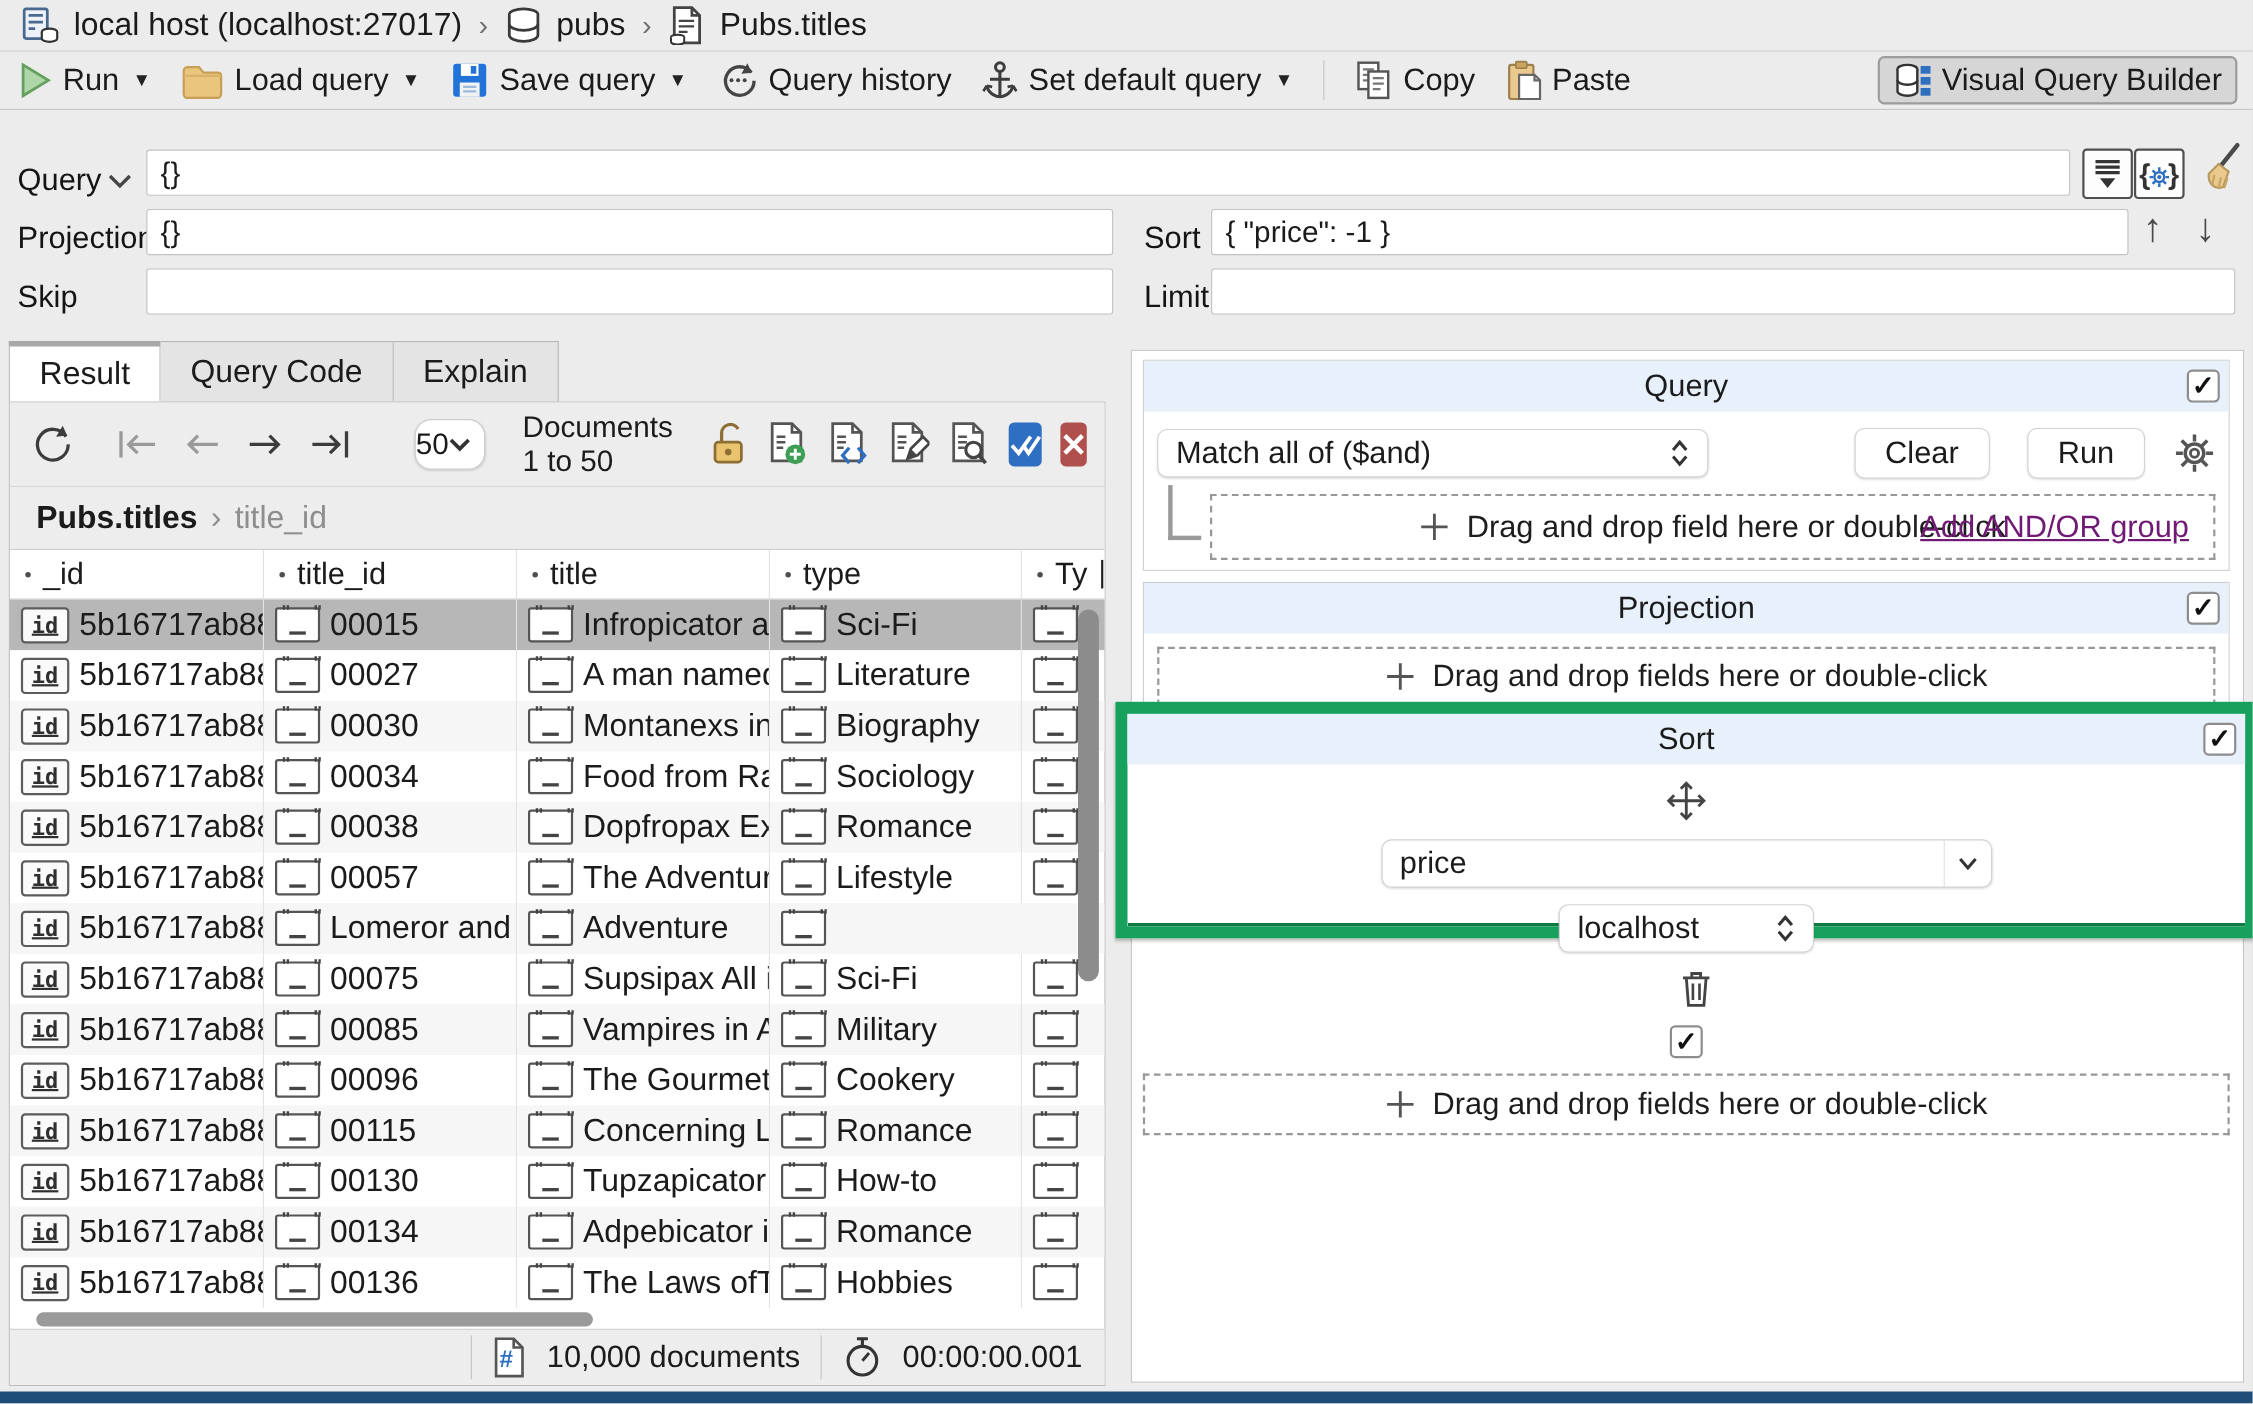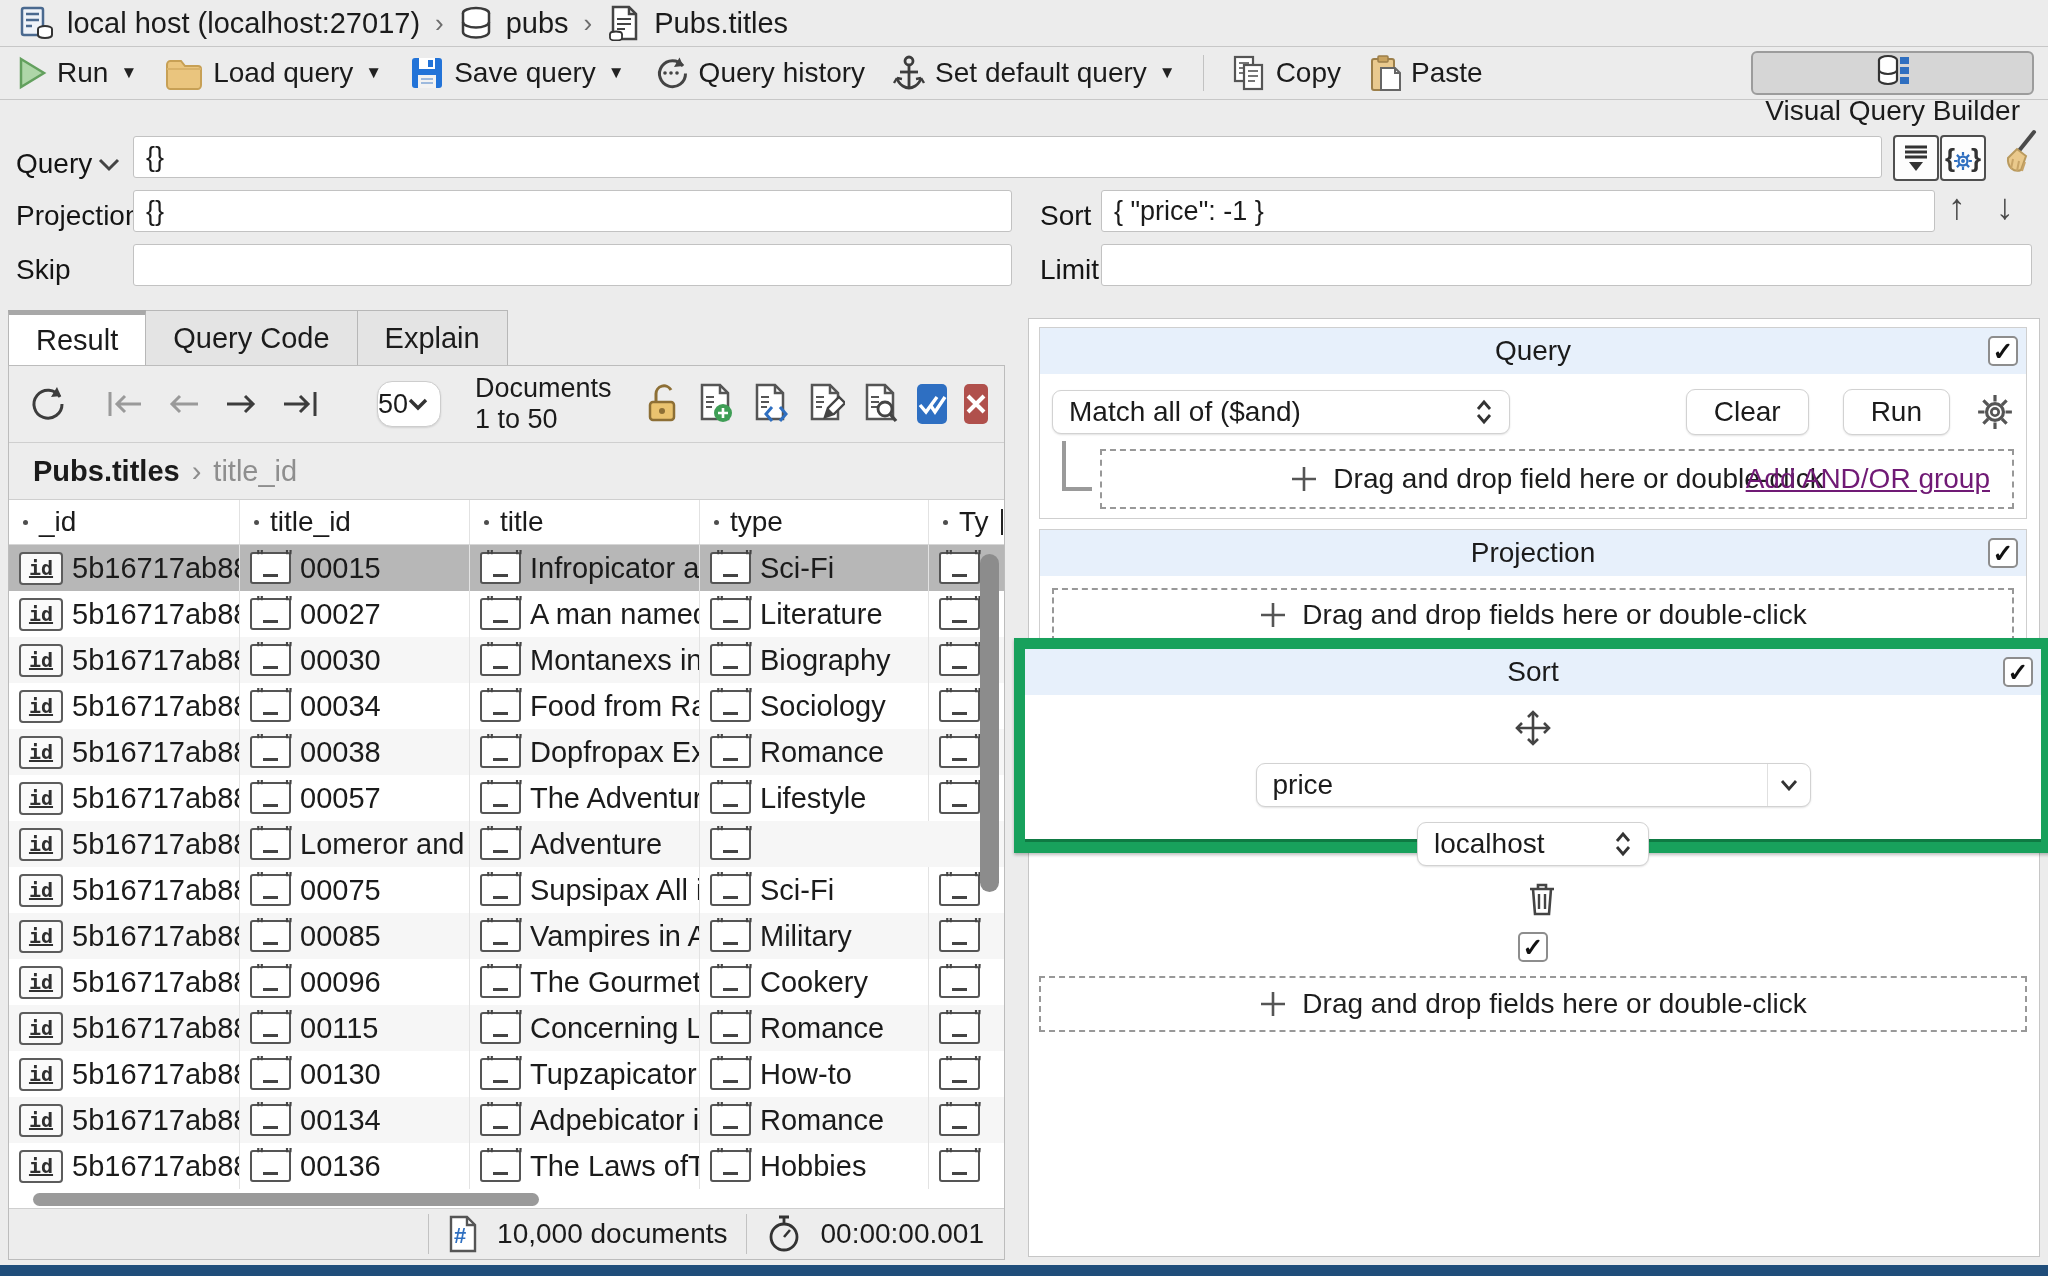--- a/index.html
+++ b/index.html
@@ -10,21 +10,21 @@
   .crumb-bar{position:absolute;top:0;left:0;right:0;height:46px;display:flex;align-items:center;
     gap:13px;padding-left:18px;border-bottom:1px solid #c7c7c7;font-size:29px;background:#ececec;}
   .crumb-sep{color:#6d6d6d;font-size:26px;margin:0 2px;}
   
   .main-toolbar{position:absolute;top:47px;left:0;right:0;height:52px;display:flex;align-items:center;
     gap:27px;padding-left:14px;border-bottom:1px solid #c7c7c7;font-size:28px;background:#ececec;}
   .tb-item{display:flex;align-items:center;gap:9px;cursor:default;}
   .caret{font-size:17px;color:#222;margin-left:3px;}
   .vline{width:1px;height:36px;background:#c2c2c2;}
   .vqb-btn{margin-left:auto;margin-right:14px;background:#d6d6d6;border:2px solid #9c9c9c;border-radius:6px;
-    height:40px;padding:0 12px;display:flex;align-items:center;gap:8px;font-size:28px;flex-direction:column;}
+    height:40px;padding:0 12px;display:flex;align-items:center;gap:8px;font-size:28px;}
   
   .qlabel{position:absolute;font-size:28px;color:#141414;}
   .qinput{position:absolute;height:40px;background:#fff;border:1px solid #c2c2c2;border-radius:3px;
     font-size:27px;display:flex;align-items:center;padding:0 12px;white-space:pre;}
   .boxicon{position:absolute;width:42px;height:42px;border:2px solid #4f4f4f;border-radius:4px;background:#fdfdfd;
     display:flex;align-items:center;justify-content:center;}
   .arrow-glyph{position:absolute;font-size:36px;color:#4a4a4a;}
   
   .tabs{position:absolute;left:8px;top:310px;display:flex;height:56px;align-items:stretch;}
   .tab{padding:0 27px;display:flex;align-items:center;font-size:29px;background:#e4e4e4;
@@ -725,21 +725,21 @@
   </div>
 
   <div class="right-pane">
 
     <div class="section" style="top:8px;height:190px;">
       <div class="sec-head">
         <span>Query</span>
         <span class="checkbox sec-check">✓</span>
       </div>
       <div style="display:flex;align-items:center;margin:15px 12px 0;">
-        <div class="mac-sel" style="width:458px;">
+        <div class="mac-sel" style="width:501px;">
           <span>Match all of ($and)</span>
           <span class="selchev">
               <svg width="18" height="26" viewBox="0 0 18 26">
                 <path d="M3 10l6-7 6 7" fill="none" stroke="#333" stroke-width="2.8"></path>
                 <path d="M3 16l6 7 6-7" fill="none" stroke="#333" stroke-width="2.8"></path>
               </svg>
             </span>
         </div>
         <div class="mac-btn" style="margin-left:auto;">Clear</div>
         <div class="mac-btn" style="margin-left:34px;">Run</div>

